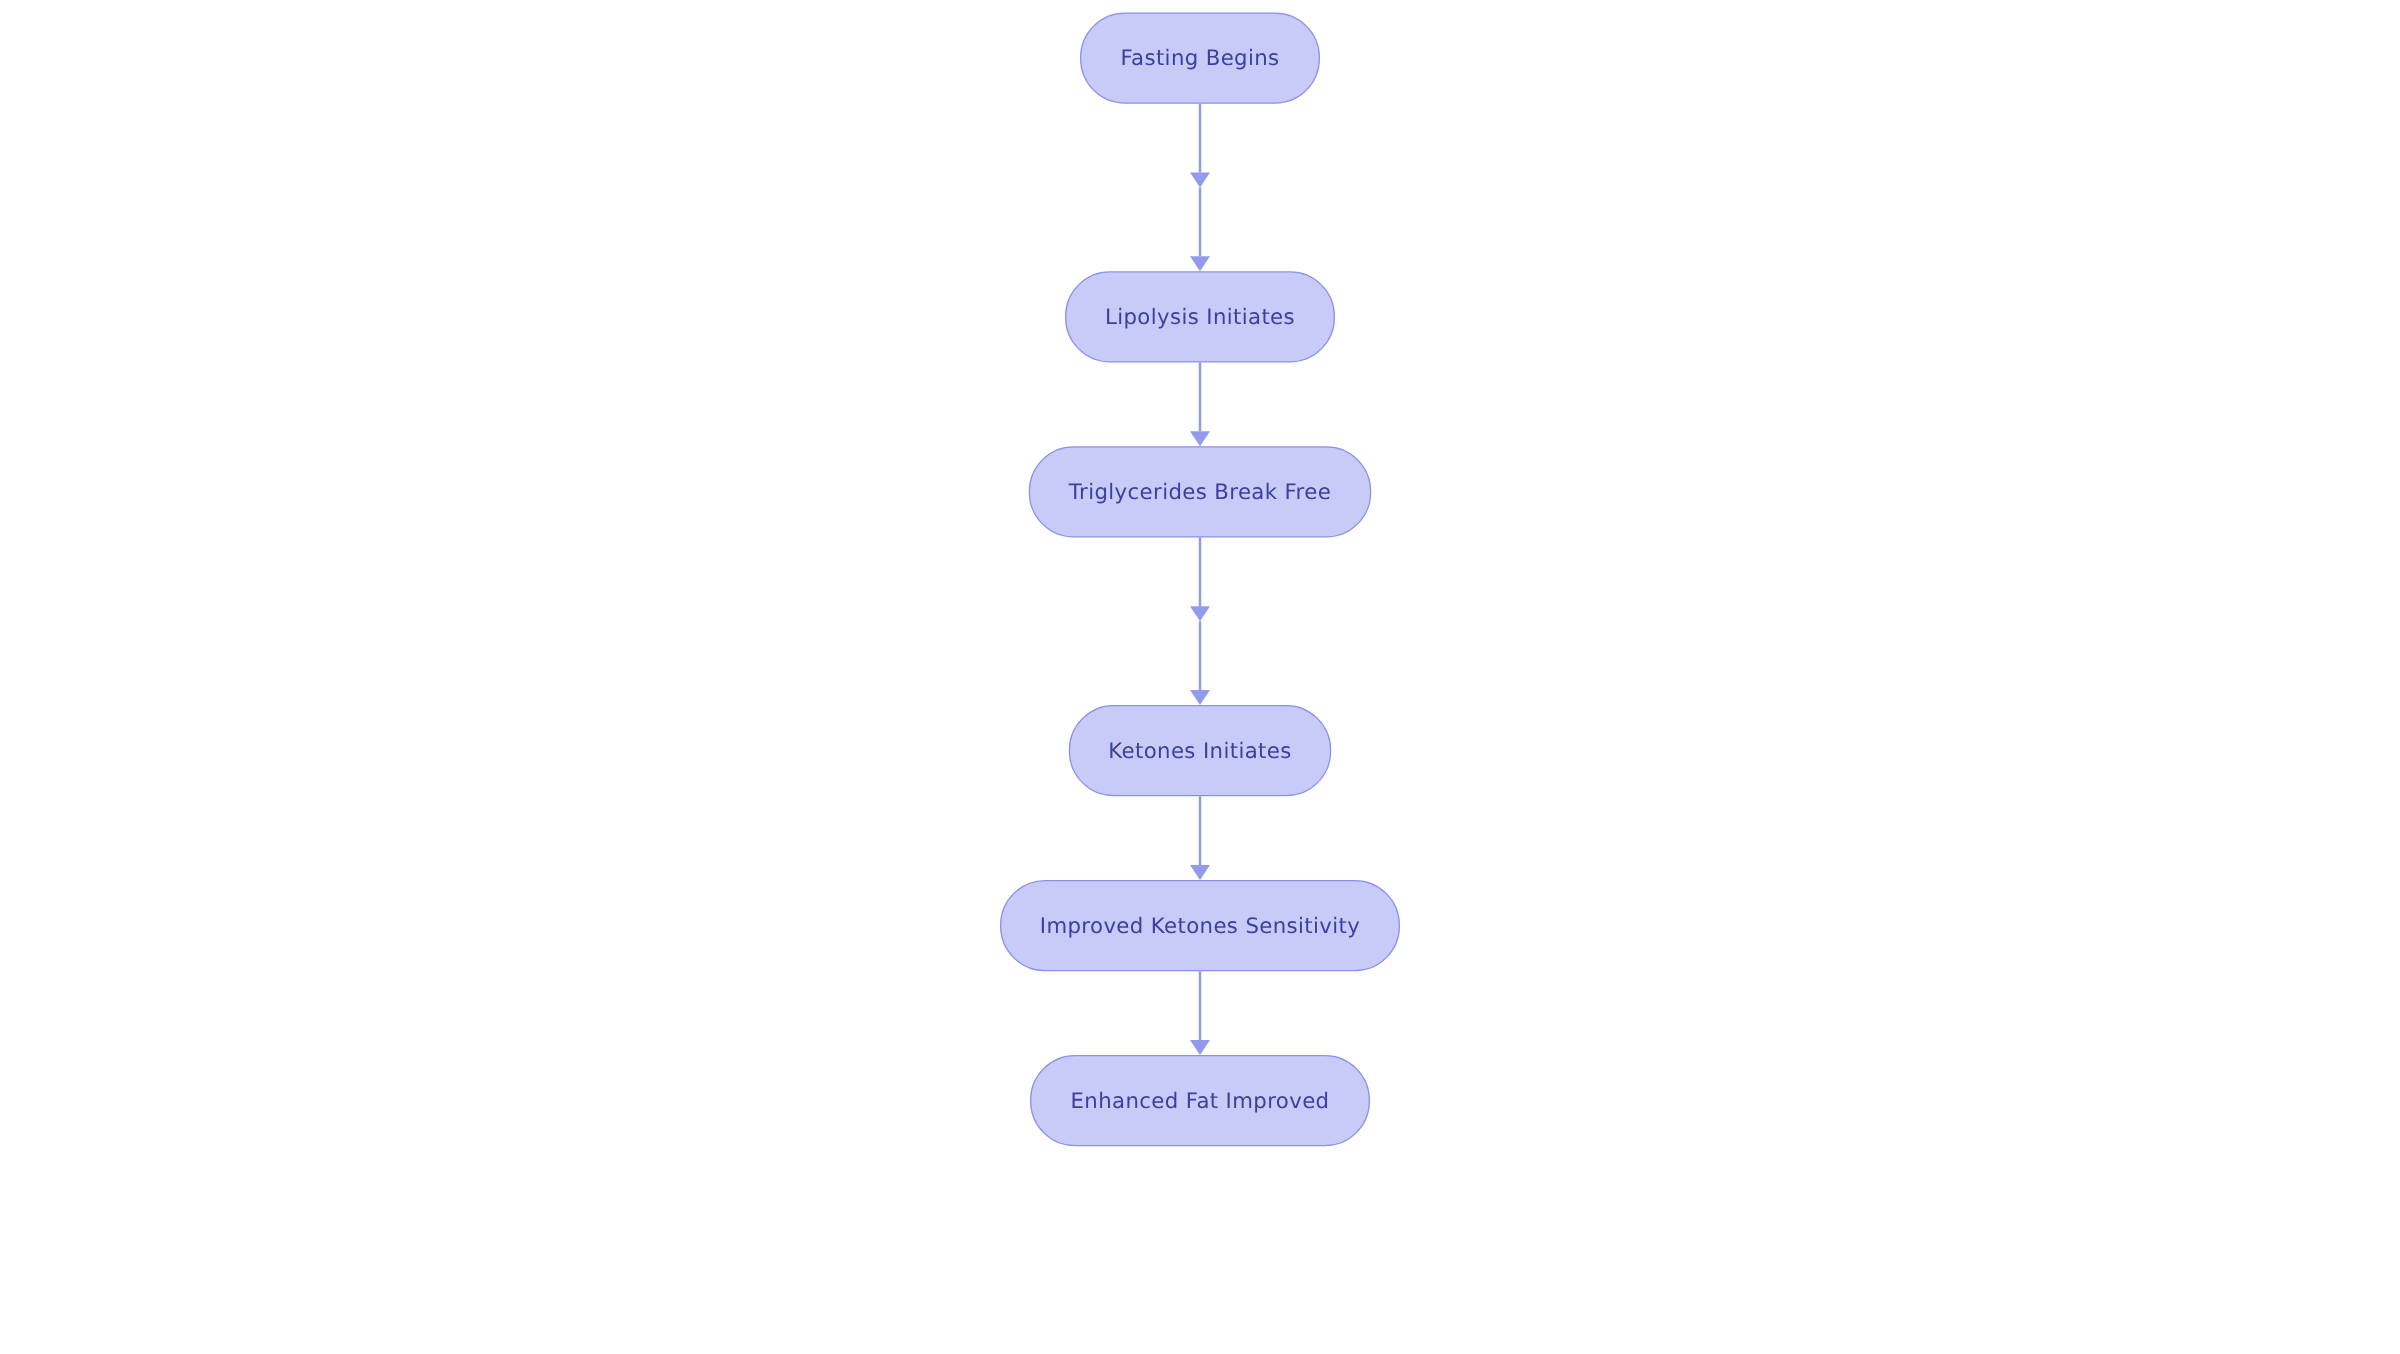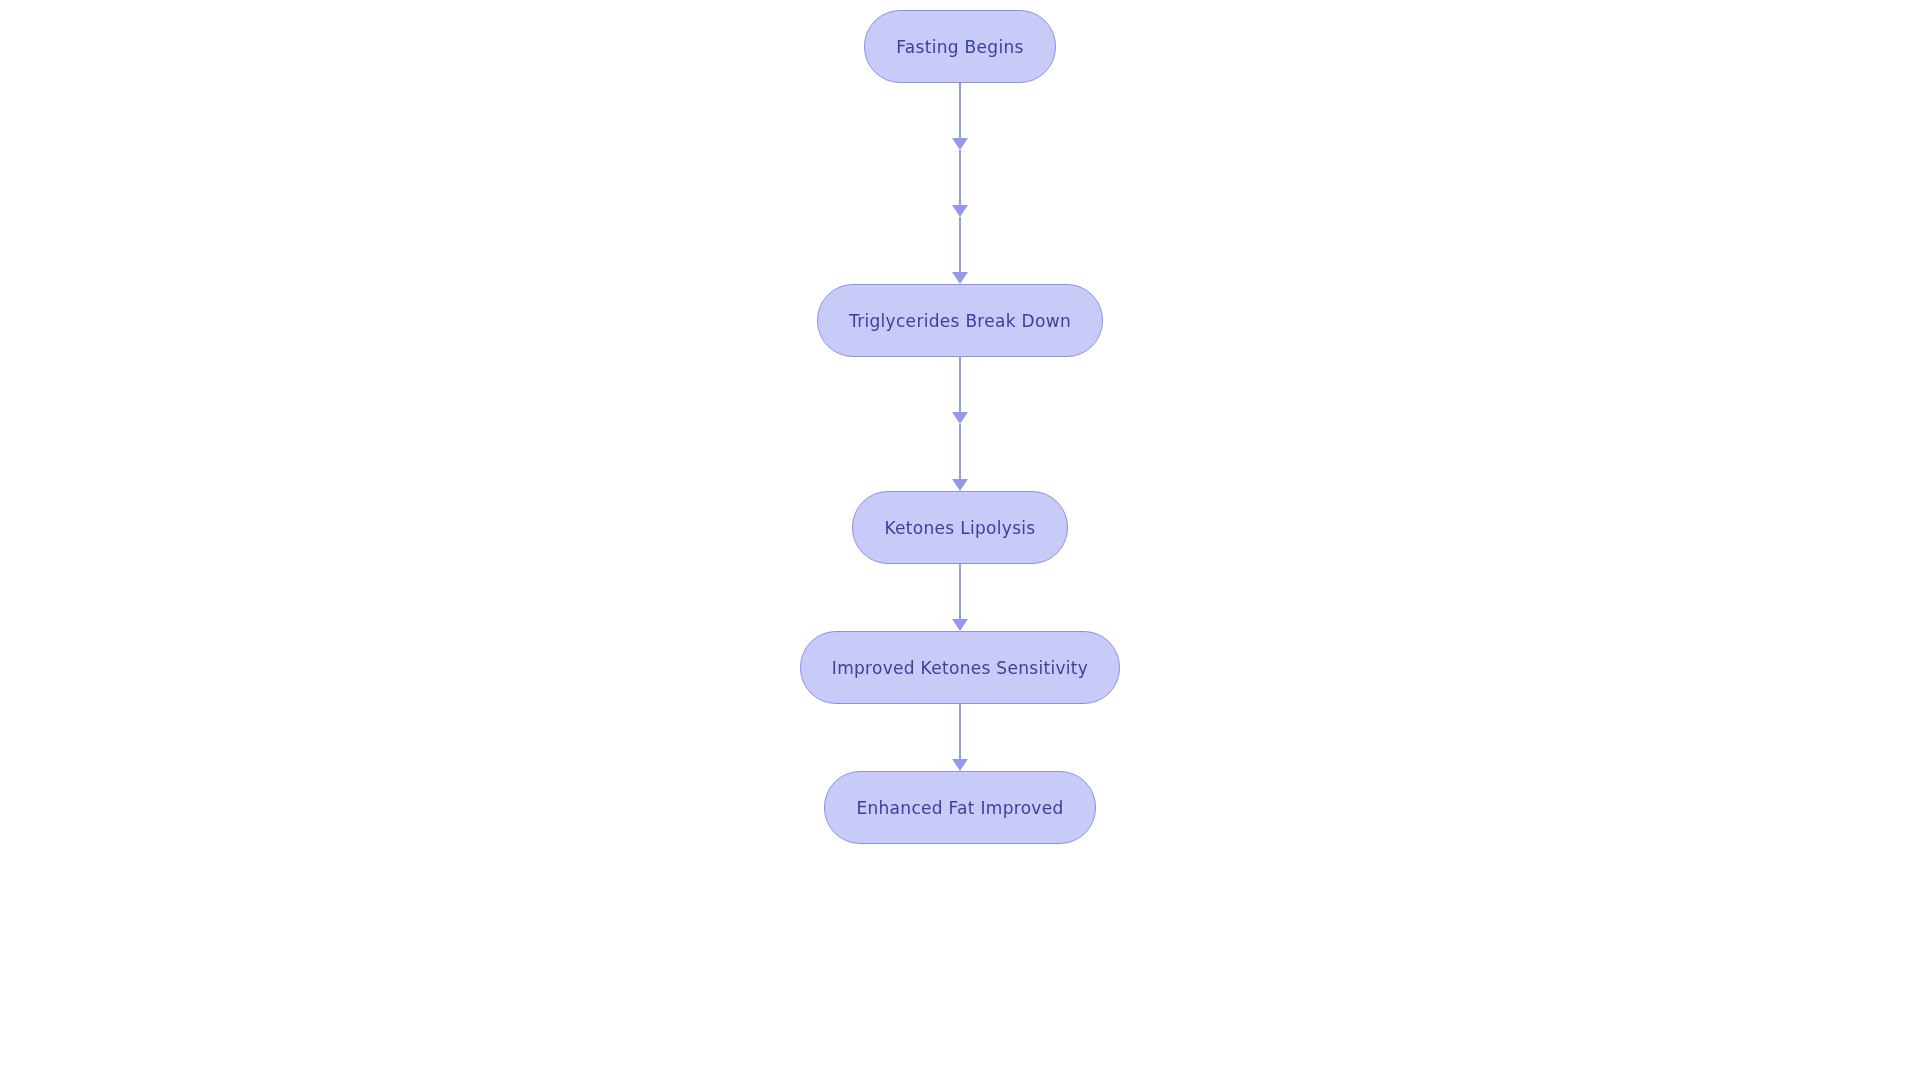--- a/index.html
+++ b/index.html
@@ -72,43 +72,46 @@
     <div class="line"></div>
     <div class="head"></div>
   </div>
 
 
   <div class="connector">
     <div class="line"></div>
     <div class="head"></div>
   </div>
 
+  <div class="flow-node">
+    <span>Lipolysis Initiates</span>
+  </div>
 
   <div class="connector">
     <div class="line"></div>
     <div class="head"></div>
   </div>
 
   <div class="flow-node">
-    <span>Triglycerides Break Down</span>
+    <span>Triglycerides Break Free</span>
   </div>
 
   <div class="connector">
     <div class="line"></div>
     <div class="head"></div>
   </div>
 
 
   <div class="connector">
     <div class="line"></div>
     <div class="head"></div>
   </div>
 
   <div class="flow-node">
-    <span>Ketones Lipolysis</span>
+    <span>Ketones Initiates</span>
   </div>
 
   <div class="connector">
     <div class="line"></div>
     <div class="head"></div>
   </div>
 
   <div class="flow-node">
     <span>Improved Ketones Sensitivity</span>
   </div>

